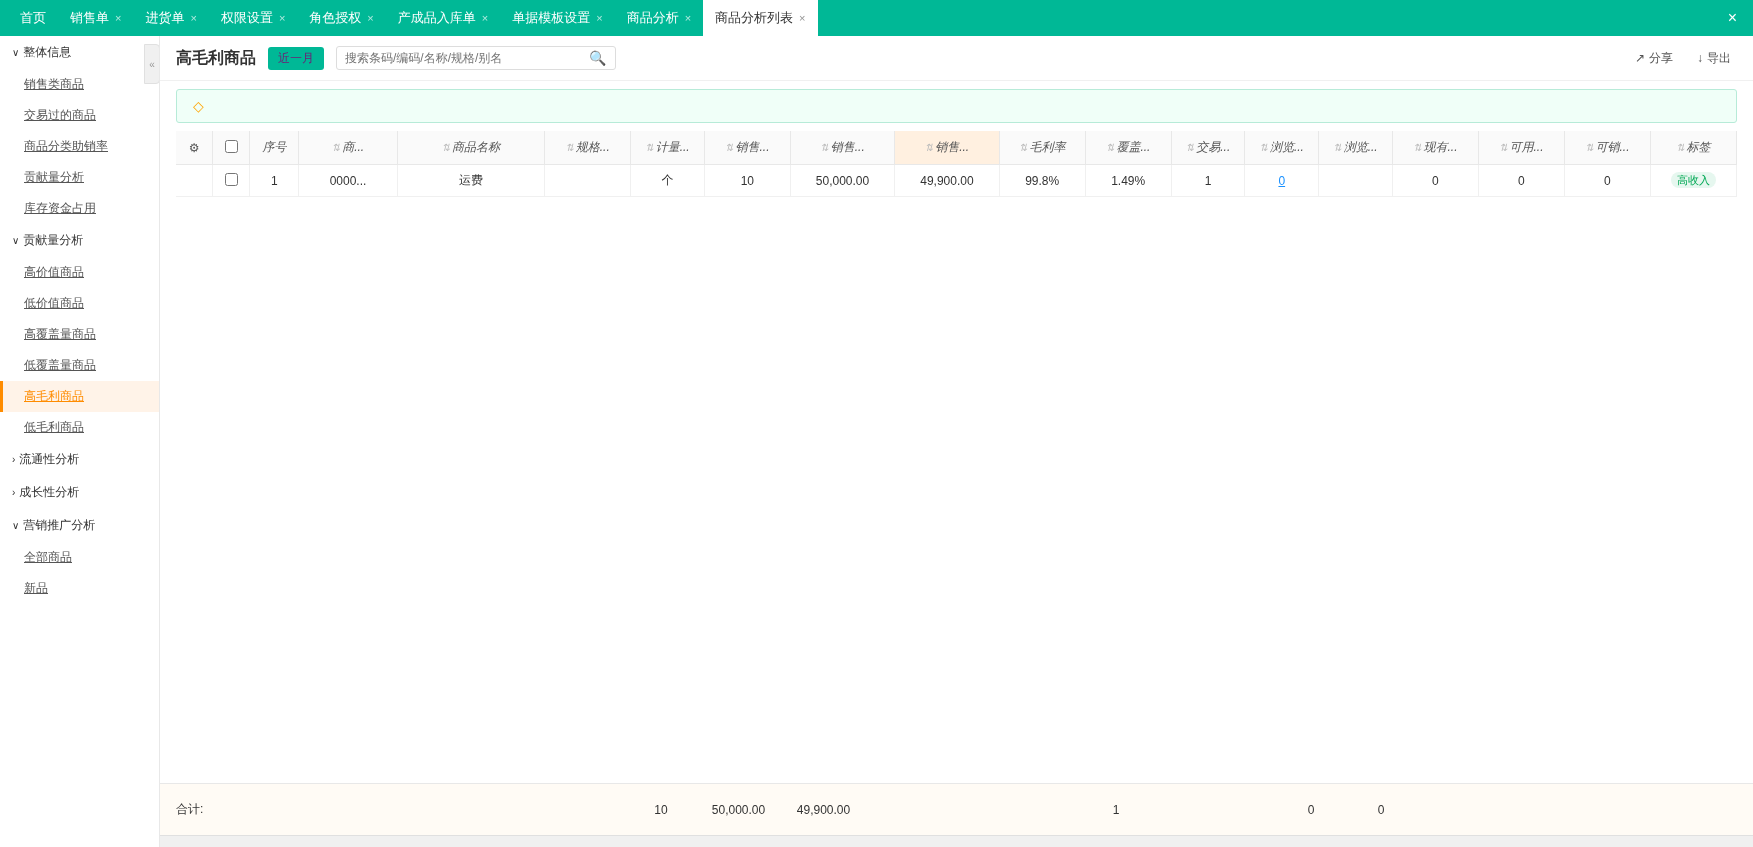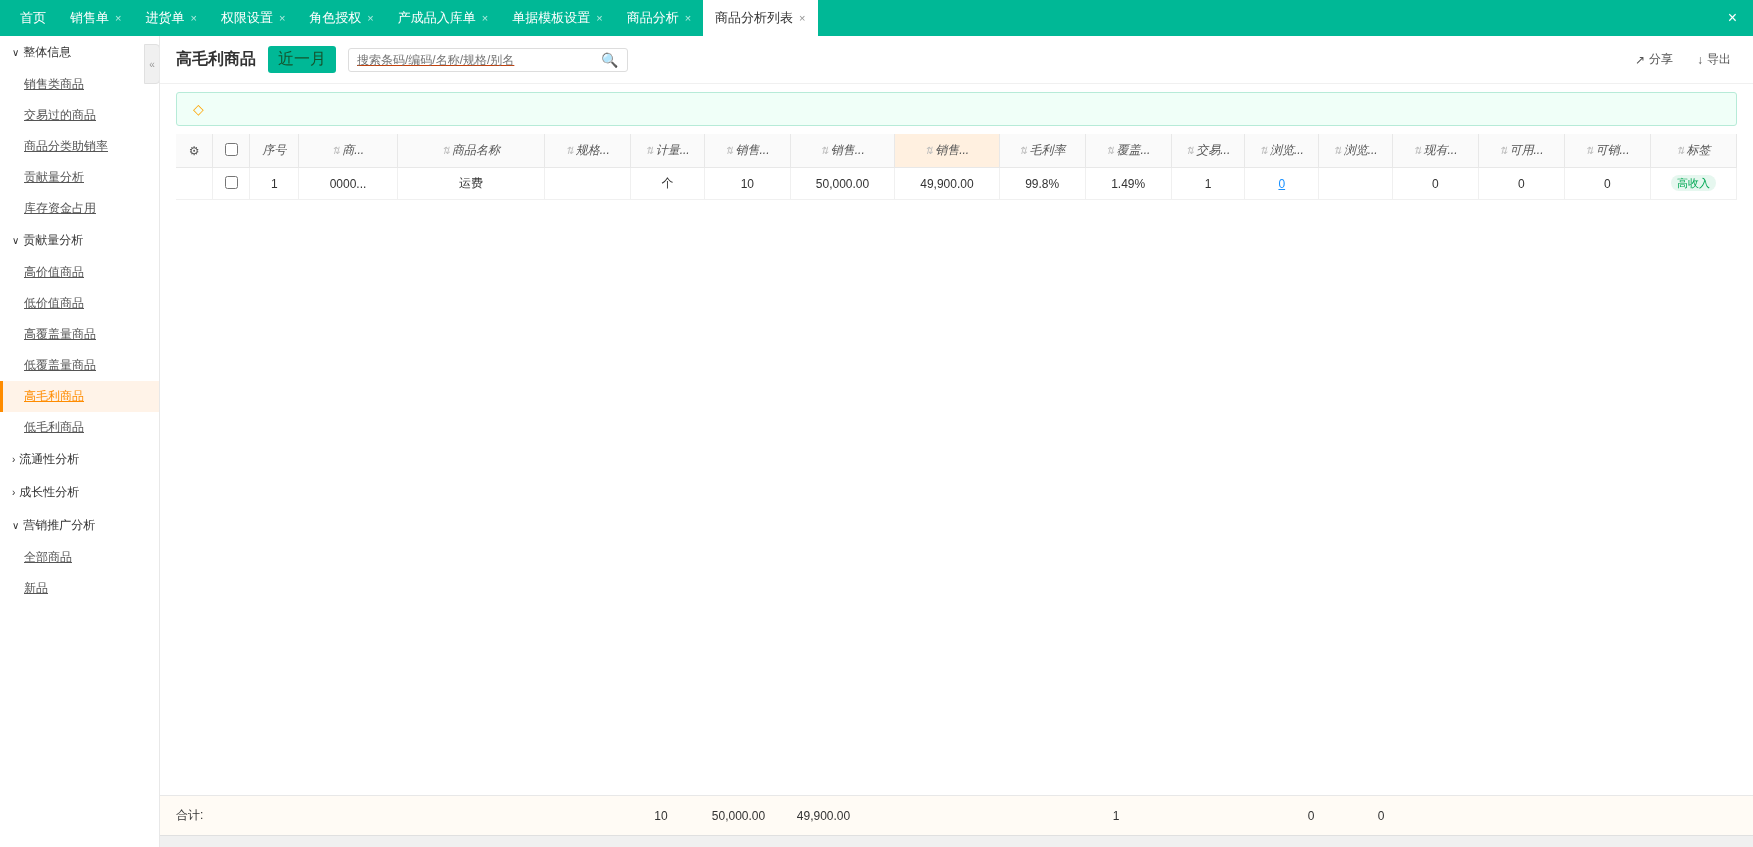--- a/index.html
+++ b/index.html
@@ -116,43 +116,42 @@
       gap: 12px;
       flex-shrink: 0;
     }
     .content-title {
       font-size: 16px;
       font-weight: bold;
       color: #333;
     }
     .period-btn {
       background: #00b896;
-      color: #14532d;
+      color: #701a75;
       border: none;
       padding: 3px 10px;
       border-radius: 3px;
-      font-size: 16px;
+      font-size: 12px;
       cursor: pointer;
     }
     .search-box {
       display: flex;
       align-items: center;
       border: 1px solid #ddd;
       border-radius: 3px;
       padding: 3px 8px;
       flex: 1;
       max-width: 280px;
     }
     .search-box input {
       border: none;
       outline: none;
       font-size: 12px;
       width: 100%;
-      color: #c2410c;
-      text-decoration: underline;
+      color: #000000;
     }
     .search-icon { color: #aaa; font-size: 14px; cursor: pointer; }
     .header-actions {
       margin-left: auto;
       display: flex;
       gap: 12px;
     }
     .header-action-btn {
       display: flex;
       align-items: center;
@@ -232,21 +231,21 @@
     
     .footer-totals {
       border-top: 1px solid #e8e8e8;
       background: #fffbf5;
       display: flex;
       align-items: center;
       padding: 8px 16px;
       flex-shrink: 0;
       font-size: 12px;
       color: #333;
-      height: 40px;
+      height: 52px;
     }
     .footer-label {
       width: 200px;
       font-weight: 500;
     }
     .footer-values {
       display: flex;
       gap: 0;
       flex: 1;
     }

